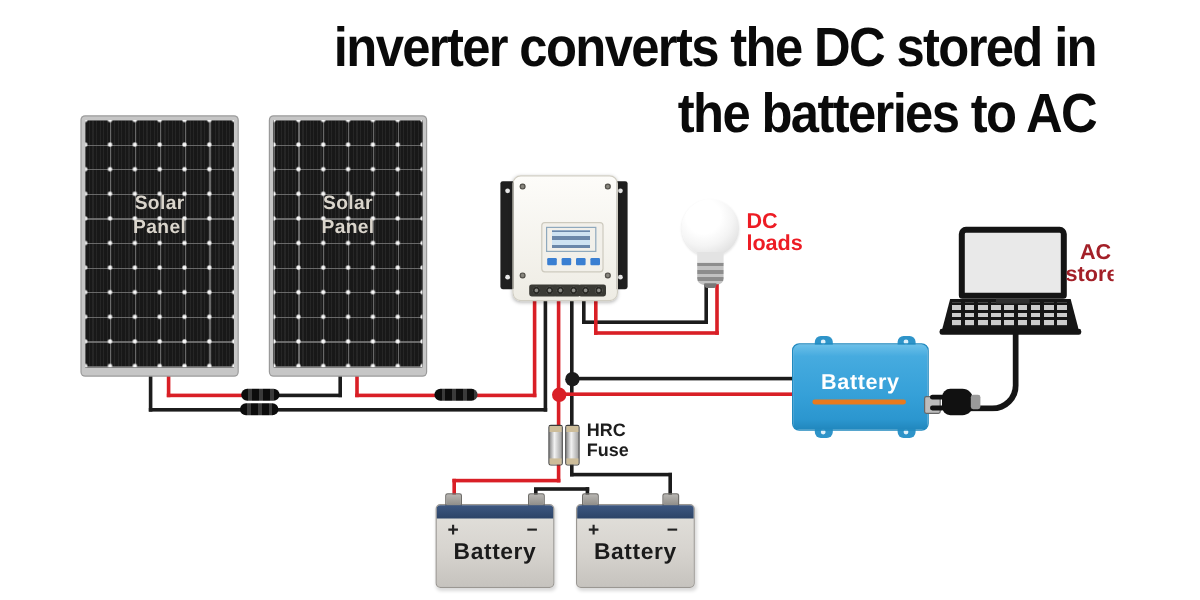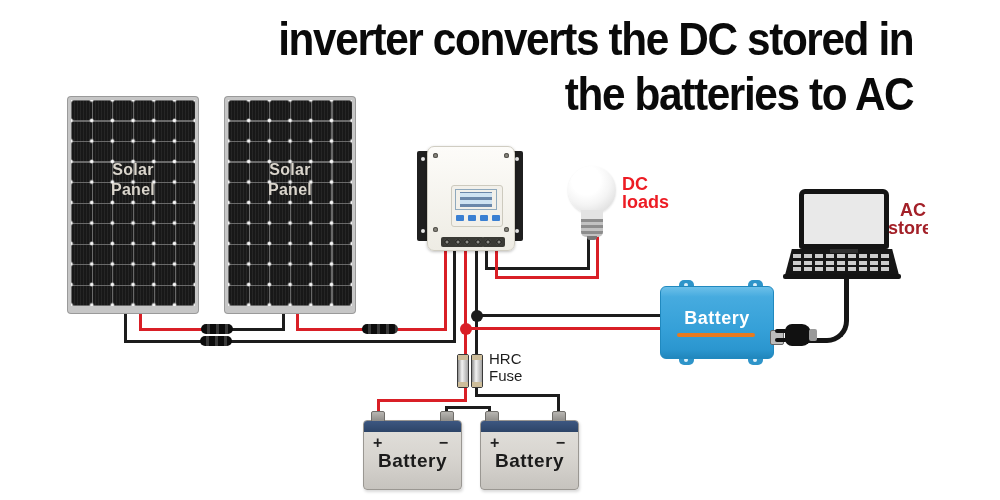--- a/index.html
+++ b/index.html
@@ -88,21 +88,21 @@
           repeating-linear-gradient(90deg,#cccccc 0 8px,#161616 8px 11px);}
   .lap-hinge{position:absolute;left:830px;top:249px;width:28px;height:4px;background:#303030;}
   .lap-lip{position:absolute;left:783px;top:274px;width:118px;height:5px;background:#141414;border-radius:2px;}
   .ac-label{position:absolute;left:888px;top:201px;width:50px;text-align:center;
         color:var(--ac-loads-text,#a32028);font-size:18px;font-weight:bold;line-height:18px;white-space:pre-line;}
   
   .fuse-cart{position:absolute;top:354px;width:12px;height:34px;box-sizing:border-box;
         background:linear-gradient(90deg,#8e8e8e 0,#f2f2f2 40%,#a4a4a4 100%);
         border:1px solid #3a3a3a;border-radius:2px;}
   .fuse-cap{position:absolute;left:0;width:100%;height:5px;background:#cdbd9a;box-sizing:border-box;}
-  .fuse-label{position:absolute;left:489px;top:350px;color:#1d1d1d;font-size:15px;font-weight:normal;
+  .fuse-label{position:absolute;left:489px;top:350px;color:#1d1d1d;font-size:15px;font-weight:bold;
         line-height:17px;white-space:pre-line;}
   
   .battery{position:absolute;top:420px;width:99px;height:70px;box-sizing:border-box;border-radius:4px;
         background:linear-gradient(180deg,#e3e1dc 0,#d7d4cf 55%,#c6c3be 100%);
         border:1px solid #9a9792;box-shadow:1px 2px 3px rgba(0,0,0,.15);}
   .bat-top{position:absolute;left:0;top:0;width:100%;height:11px;border-radius:3px 3px 0 0;
         background:linear-gradient(180deg,#3d5781,var(--battery-top,#2c4467));}
   .post{position:absolute;top:-10px;width:14px;height:11px;border-radius:2px 2px 0 0;
         background:linear-gradient(180deg,#b8b6b2,#8f8d89);border:1px solid #6f6d69;box-sizing:border-box;}
   .bat-sign{position:absolute;top:13px;font-size:16px;font-weight:bold;color:#222;}

